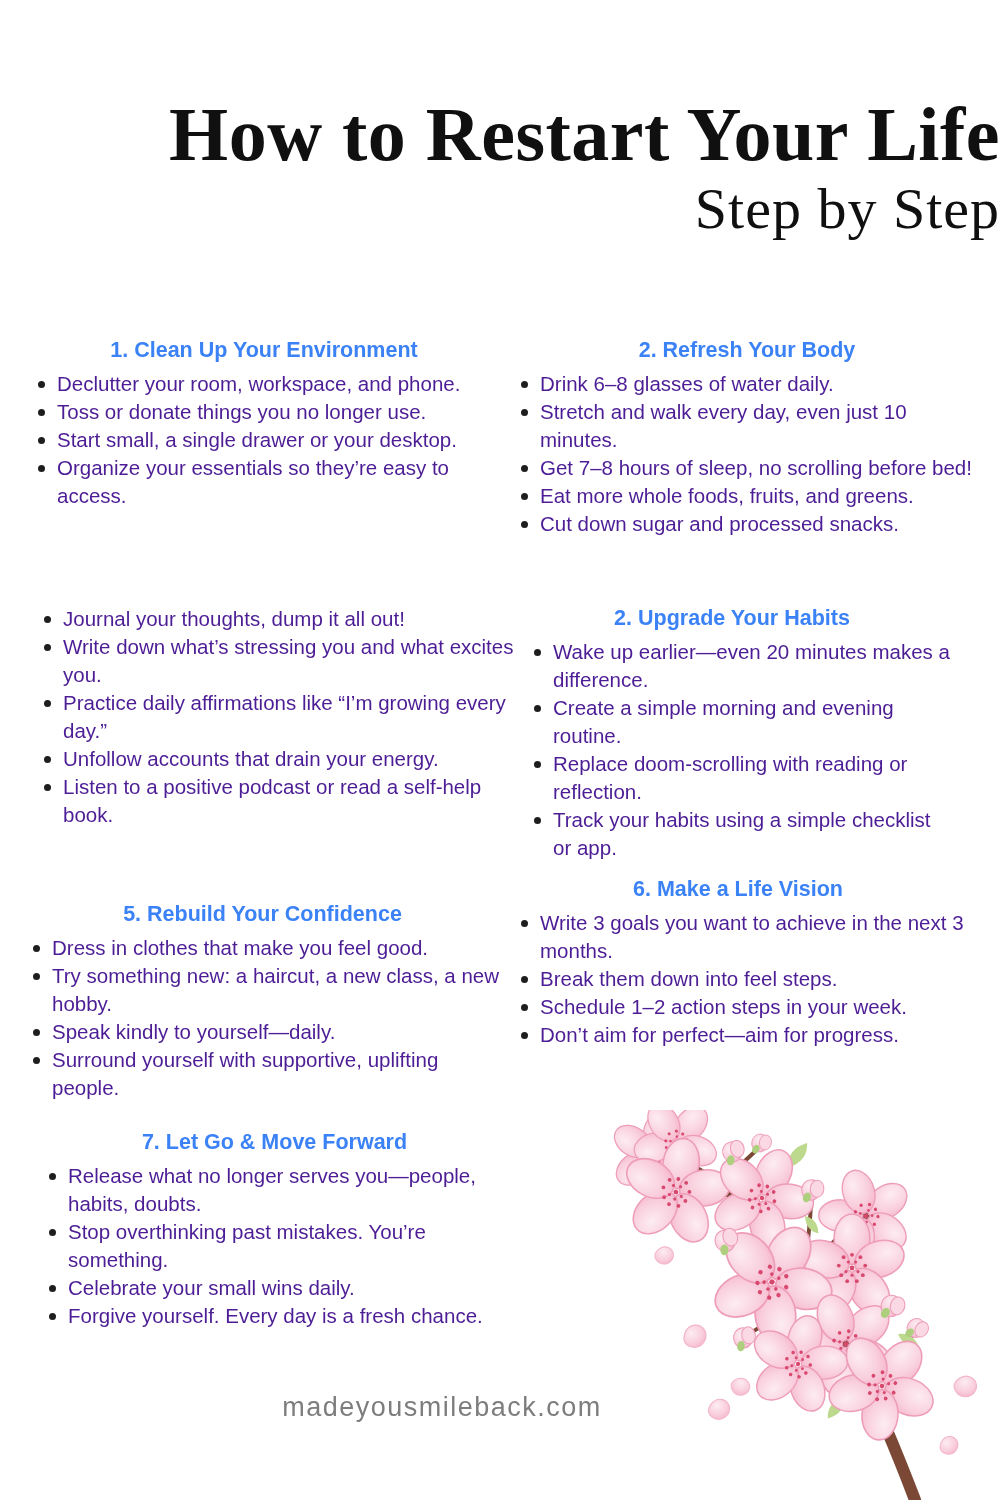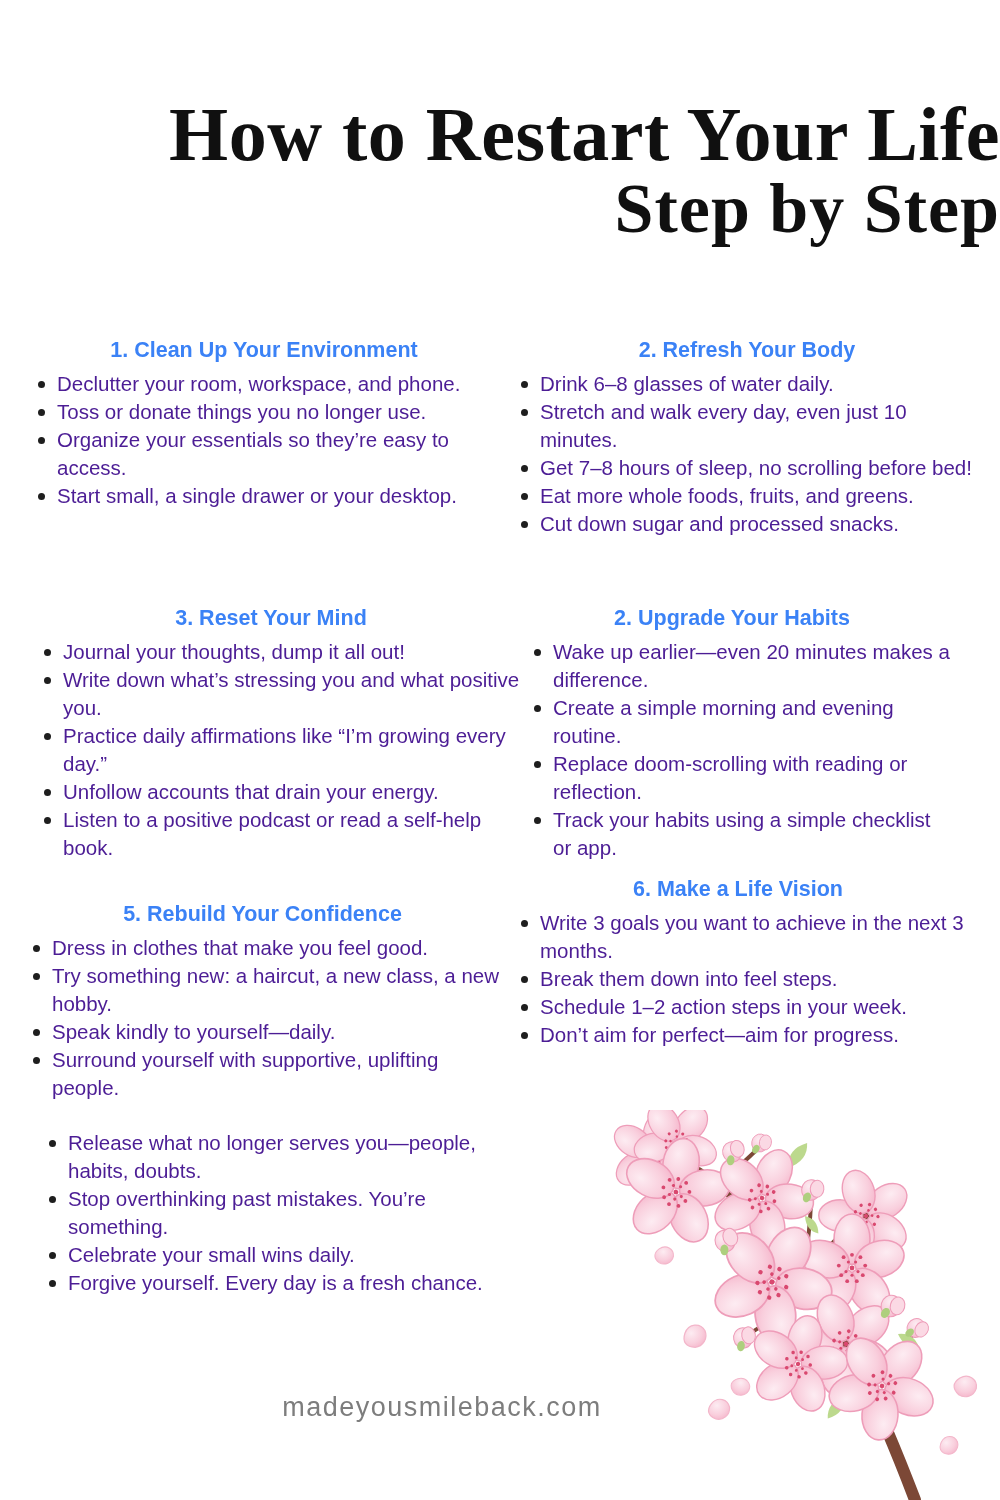--- a/index.html
+++ b/index.html
@@ -3,21 +3,21 @@
 <meta charset="utf-8">
 <style>
   html,body { margin:0; padding:0; background:#ffffff; }
   .page {
     position:relative; width:1000px; height:1500px; background:#ffffff;
     overflow:hidden; font-family:"Liberation Sans", sans-serif; color:#1e1e1e;
   }
   .title-block { position:absolute; top:92px; left:0; width:1000px; text-align:right;
     font-family:"Liberation Serif", serif; color:#101010; }
   .title-block h1 { margin:0; font-size:76px; line-height:84px; font-weight:700; letter-spacing:0.5px; }
-  .title-block h2 { margin:0; font-size:70px; line-height:66px; font-weight:700; letter-spacing:1px; }
+  .title-block h2 { margin:0; font-size:58px; line-height:66px; font-weight:400; letter-spacing:1px; }
 
   .sec { position:absolute; }
   .sec-h { margin:0 0 7px 0; font-size:21.5px; line-height:26px; font-weight:700; text-align:center; color:#3b82f6; }
   .sec-list { margin:0; padding:0; list-style:none; font-size:20.5px; line-height:28px; color:#4c1d95; }
   .sec-list li { position:relative; padding-left:32px; }
   .sec-list li::before { content:""; position:absolute; left:13px; top:10.5px;
     width:7px; height:7px; border-radius:50%; background:#1e1e1e; }
   .indent .sec-list { margin-left:9px; }
 
   .s1 { left:25px;  top:337px; width:478px; }
@@ -41,41 +41,40 @@
   <header class="title-block">
     <h1>How to Restart Your Life</h1>
     <h2>Step by Step</h2>
   </header>
 
   <section class="sec s1">
     <h3 class="sec-h">1. Clean Up Your Environment</h3>
     <ul class="sec-list">
       <li>Declutter your room, workspace, and phone.</li>
       <li>Toss or donate things you no longer use.</li>
+      <li>Start small, a single drawer or your desktop.</li>
       <li>Organize your essentials so they’re easy to access.</li>
-      <li>Start small, a single drawer or your desktop.</li>
     </ul>
   </section>
 
   <section class="sec s2">
     <h3 class="sec-h">2. Refresh Your Body</h3>
     <ul class="sec-list">
       <li>Drink 6–8 glasses of water daily.</li>
       <li>Stretch and walk every day, even just 10 minutes.</li>
       <li>Get 7–8 hours of sleep, no scrolling before bed!</li>
       <li>Eat more whole foods, fruits, and greens.</li>
       <li>Cut down sugar and processed snacks.</li>
     </ul>
   </section>
 
   <section class="sec s3 indent">
-    <h3 class="sec-h">3. Reset Your Mind</h3>
     <ul class="sec-list">
       <li>Journal your thoughts, dump it all out!</li>
-      <li>Write down what’s stressing you and what positive you.</li>
+      <li>Write down what’s stressing you and what excites you.</li>
       <li>Practice daily affirmations like “I’m growing every day.”</li>
       <li>Unfollow accounts that drain your energy.</li>
       <li>Listen to a positive podcast or read a self-help book.</li>
     </ul>
   </section>
 
   <section class="sec s4 indent">
     <h3 class="sec-h">2. Upgrade Your Habits</h3>
     <ul class="sec-list">
       <li>Wake up earlier—even 20 minutes makes a difference.</li>
@@ -99,20 +98,21 @@
     <h3 class="sec-h">6. Make a Life Vision</h3>
     <ul class="sec-list">
       <li>Write 3 goals you want to achieve in the next 3 months.</li>
       <li>Break them down into feel steps.</li>
       <li>Schedule 1–2 action steps in your week.</li>
       <li>Don’t aim for perfect—aim for progress.</li>
     </ul>
   </section>
 
   <section class="sec s7 indent">
+    <h3 class="sec-h">7. Let Go &amp; Move Forward</h3>
     <ul class="sec-list">
       <li>Release what no longer serves you—people, habits, doubts.</li>
       <li>Stop overthinking past mistakes. You’re something.</li>
       <li>Celebrate your small wins daily.</li>
       <li>Forgive yourself. Every day is a fresh chance.</li>
     </ul>
   </section>
 
   <svg class="blossom" viewBox="0 0 390 390" aria-hidden="true">
     <defs>

